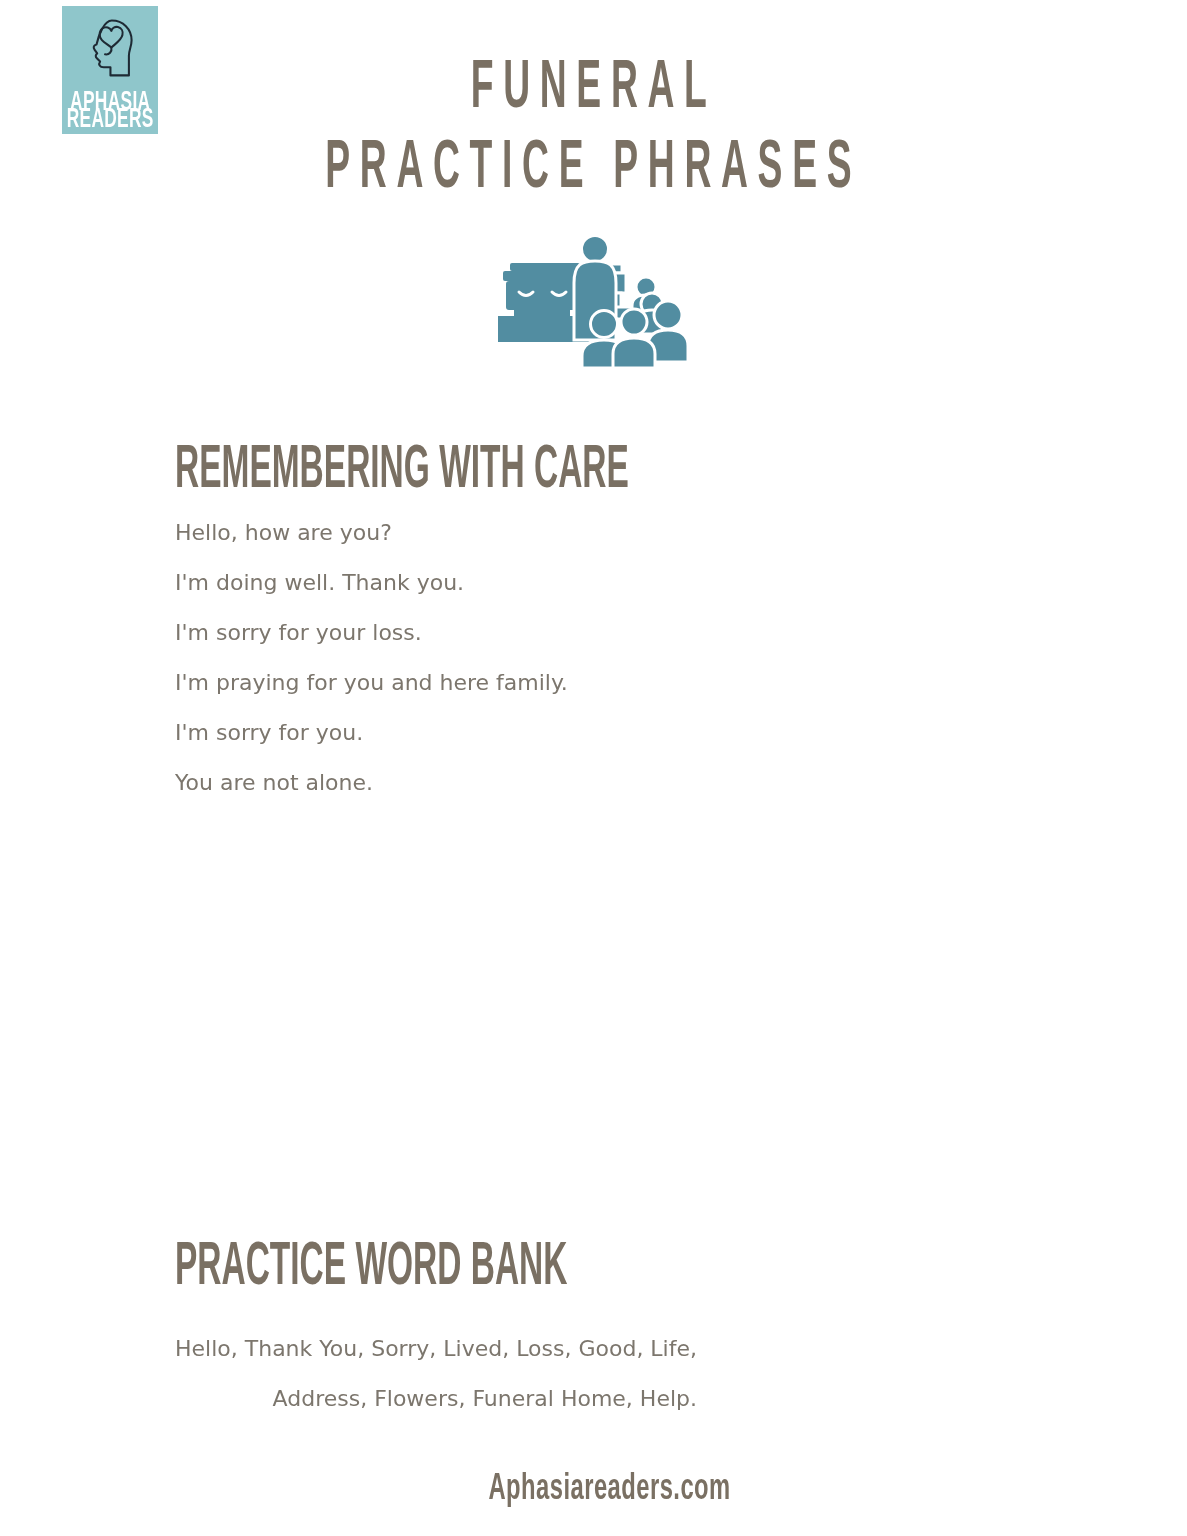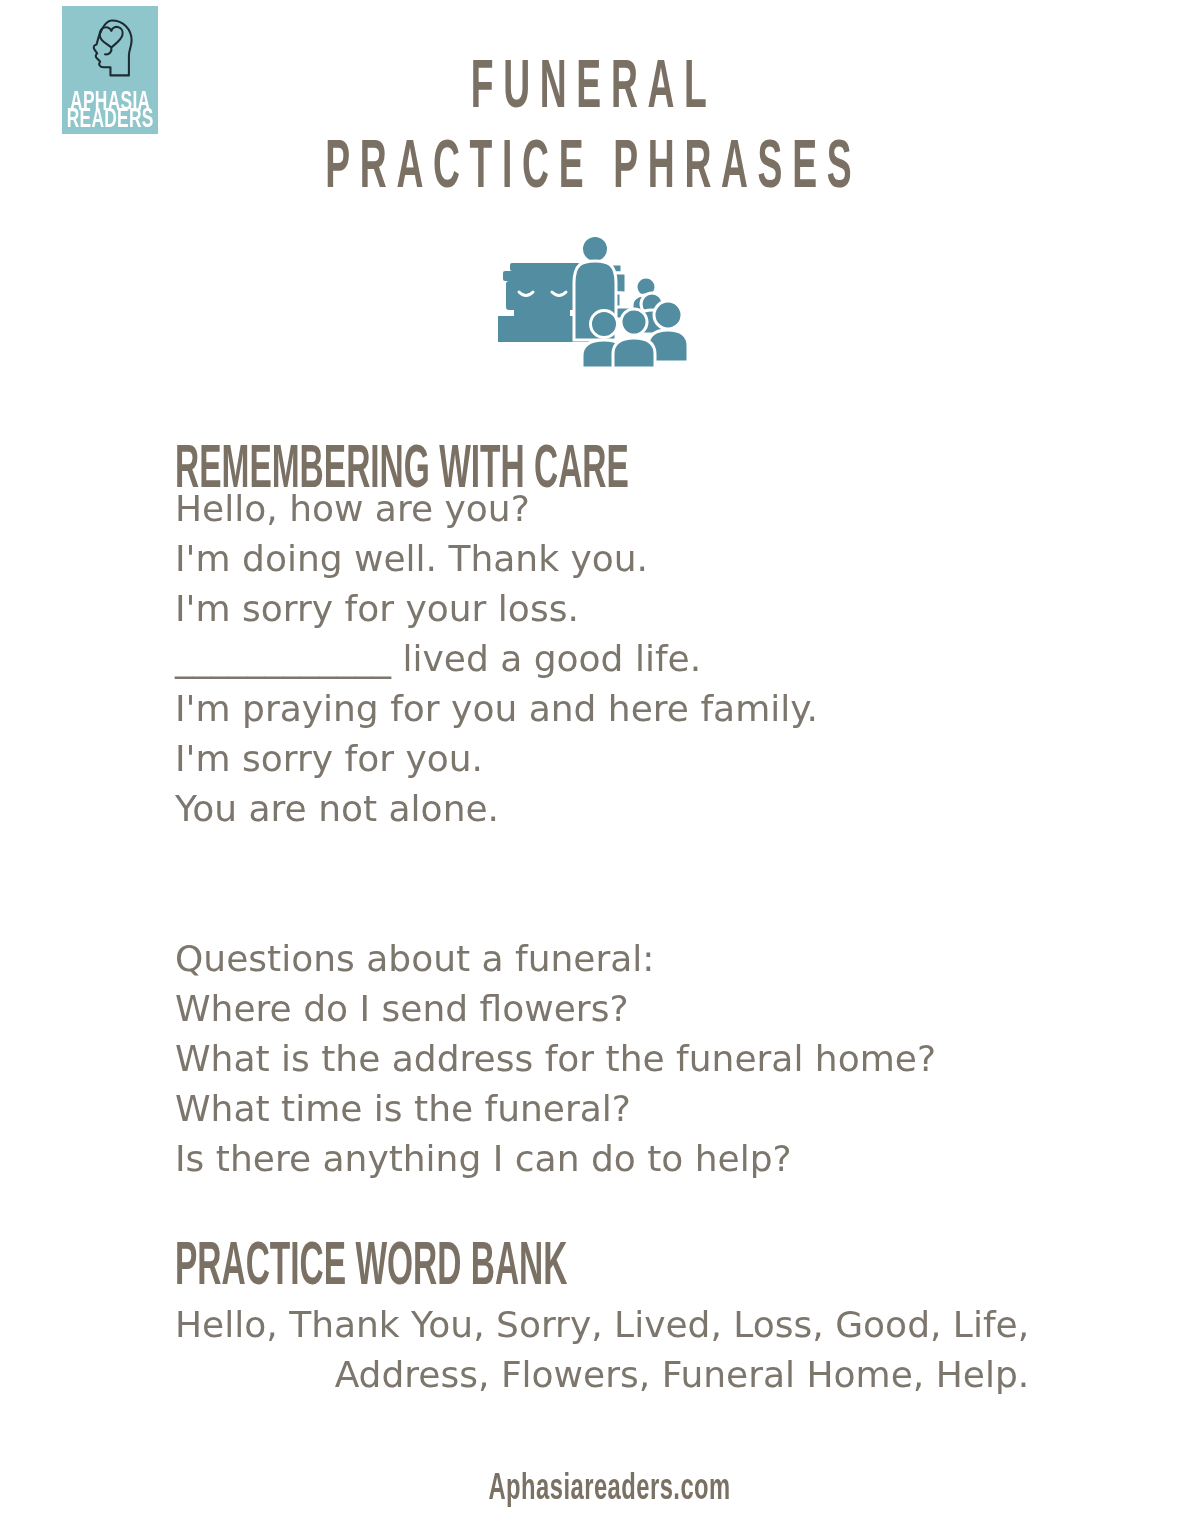--- a/index.html
+++ b/index.html
@@ -31,21 +31,21 @@
   .title .cond-c{font-size:69px;letter-spacing:0.26em;}
   
   .funeral-icon{position:absolute;left:494px;top:234px;width:196px;height:134px;}
   .funeral-icon .shape{fill:var(--icon-teal,#528da1);}
   .funeral-icon .sep{fill:var(--icon-teal,#528da1);stroke:#ffffff;stroke-width:3;}
   .funeral-icon .handle{fill:none;stroke:#ffffff;stroke-width:3;stroke-linecap:round;}
   
   .section-heading{position:absolute;left:175px;color:var(--heading-brown,#7a7063);}
   .section-heading .cond-l{font-size:62px;line-height:62px;}
   .para{position:absolute;left:175px;color:var(--body-text,#7c766d);
-    font-size:36px;line-height:50px;white-space:nowrap;}
+    font-size:22px;line-height:50px;white-space:nowrap;margin-top:24px;}
   .para div{height:50px;}
   
   .footer{position:absolute;top:1465px;left:0;width:100%;text-align:center;
     color:var(--heading-brown,#7a7063);padding-left:16px;}
   .footer .cond-c{font-size:36px;transform:scaleX(0.66);line-height:44px;letter-spacing:0.02em;}
 </style>
 </head>
 <body>
 
 <div class="page">
@@ -112,33 +112,25 @@
   </svg>
 
   <div class="section-heading" style="top:418px;margin-top:17px;">
     <span class="cond-l">REMEMBERING WITH CARE</span>
   </div>
 
   <div class="para" style="top:484px;">
     <div>Hello, how are you?</div>
     <div>I'm doing well. Thank you.</div>
     <div>I'm sorry for your loss.</div>
-    <div>____________ lived a good life.</div>
     <div>I'm praying for you and here family.</div>
     <div>I'm sorry for you.</div>
     <div>You are not alone.</div>
   </div>
 
-  <div class="para" style="top:934px;">
-    <div>Questions about a funeral:</div>
-    <div>Where do I send flowers?</div>
-    <div>What is the address for the funeral home?</div>
-    <div>What time is the funeral?</div>
-    <div>Is there anything I can do to help?</div>
-  </div>
 
   <div class="section-heading" style="top:1232px;">
     <span class="cond-l">PRACTICE WORD BANK</span>
   </div>
 
   <div class="para" style="top:1300px;text-align:right;">
     <div>Hello, Thank You, Sorry, Lived, Loss, Good, Life,</div>
     <div>Address, Flowers, Funeral Home, Help.</div>
   </div>
 

